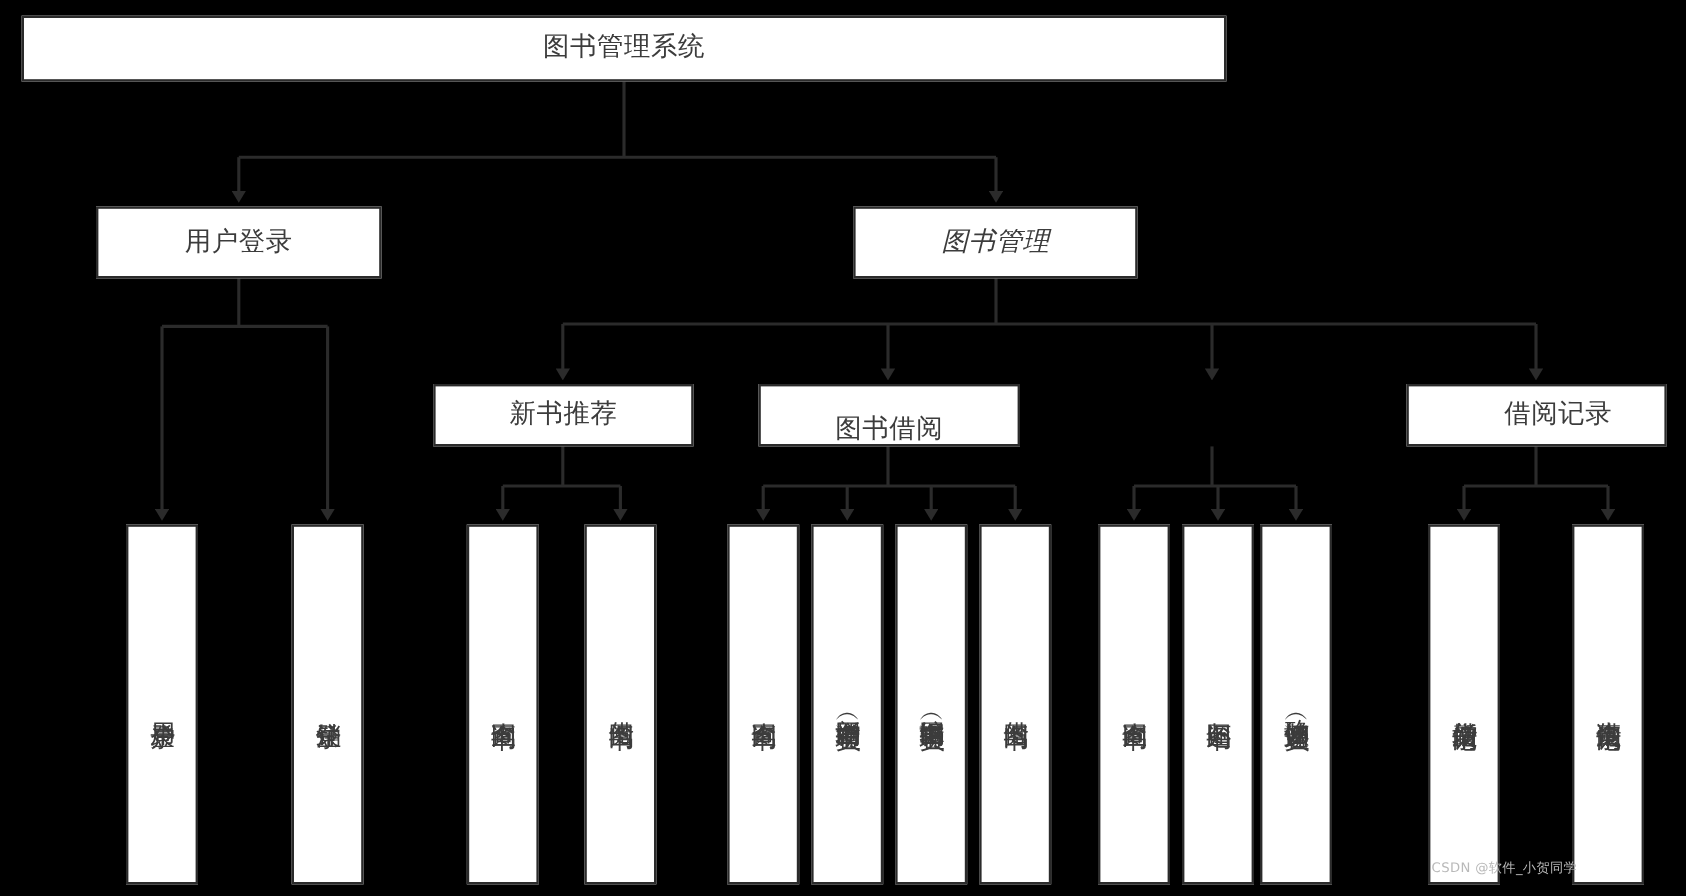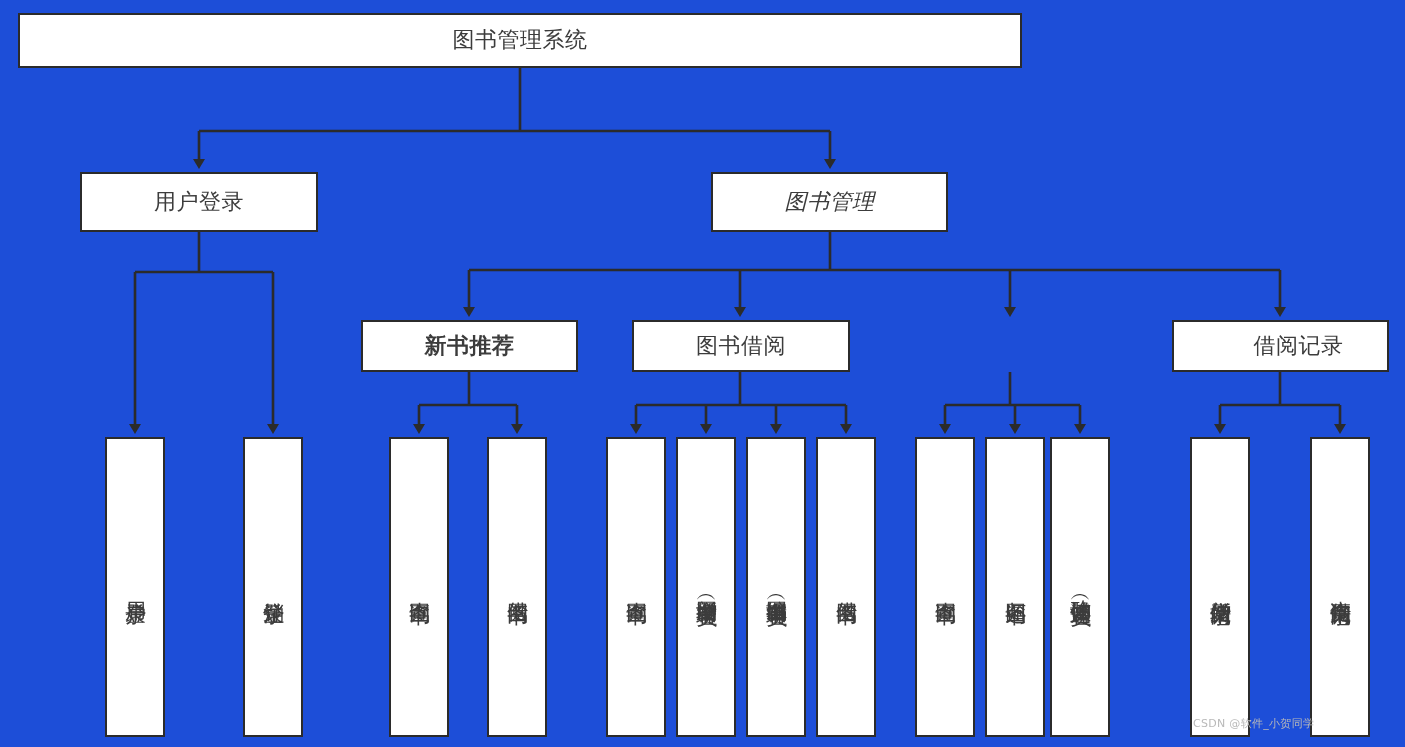--- a/index.html
+++ b/index.html
@@ -8,21 +8,21 @@
     padding: 0;
     background: #ffffff;
   }
   body {
     font-family: "DejaVu Sans", "Liberation Sans", sans-serif;
   }
   #canvas {
     position: relative;
     width: 1405px;
     height: 747px;
-    background: #1d4ed8;
+    background: #000000;
     overflow: hidden;
   }
   #diagram-svg {
     position: absolute;
     left: 0;
     top: 0;
     width: 1405px;
     height: 747px;
   }
   .node {
@@ -128,24 +128,24 @@
     <span>图书管理系统</span>
   </div>
 
   <div class="node node-h" style="left:80px; top:172px; width:238px; height:60px;">
     <span>用户登录</span>
   </div>
   <div class="node node-h" style="left:711px; top:172px; width:237px; height:60px;font-style:italic;">
     <span>图书管理</span>
   </div>
 
-  <div class="node node-h" style="left:361px; top:320px; width:217px; height:52px;font-weight:bold;">
+  <div class="node node-h" style="left:361px; top:320px; width:217px; height:52px;">
     <span>新书推荐</span>
   </div>
-  <div class="node node-h" style="left:632px; top:320px; width:218px; height:52px;">
+  <div class="node node-h" style="left:632px; top:320px; width:218px; height:52px;align-items:flex-end;">
     <span>图书借阅</span>
   </div>
   <div class="node node-h" style="left:1172px; top:320px; width:217px; height:52px;padding-left:36px;">
     <span>借阅记录</span>
   </div>
 
   <div class="node node-v" style="left:105px; top:437px; width:60px; height:300px;">
     <span class="vtext">用户登录</span>
   </div>
   <div class="node node-v" style="left:243px; top:437px; width:60px; height:300px;">

